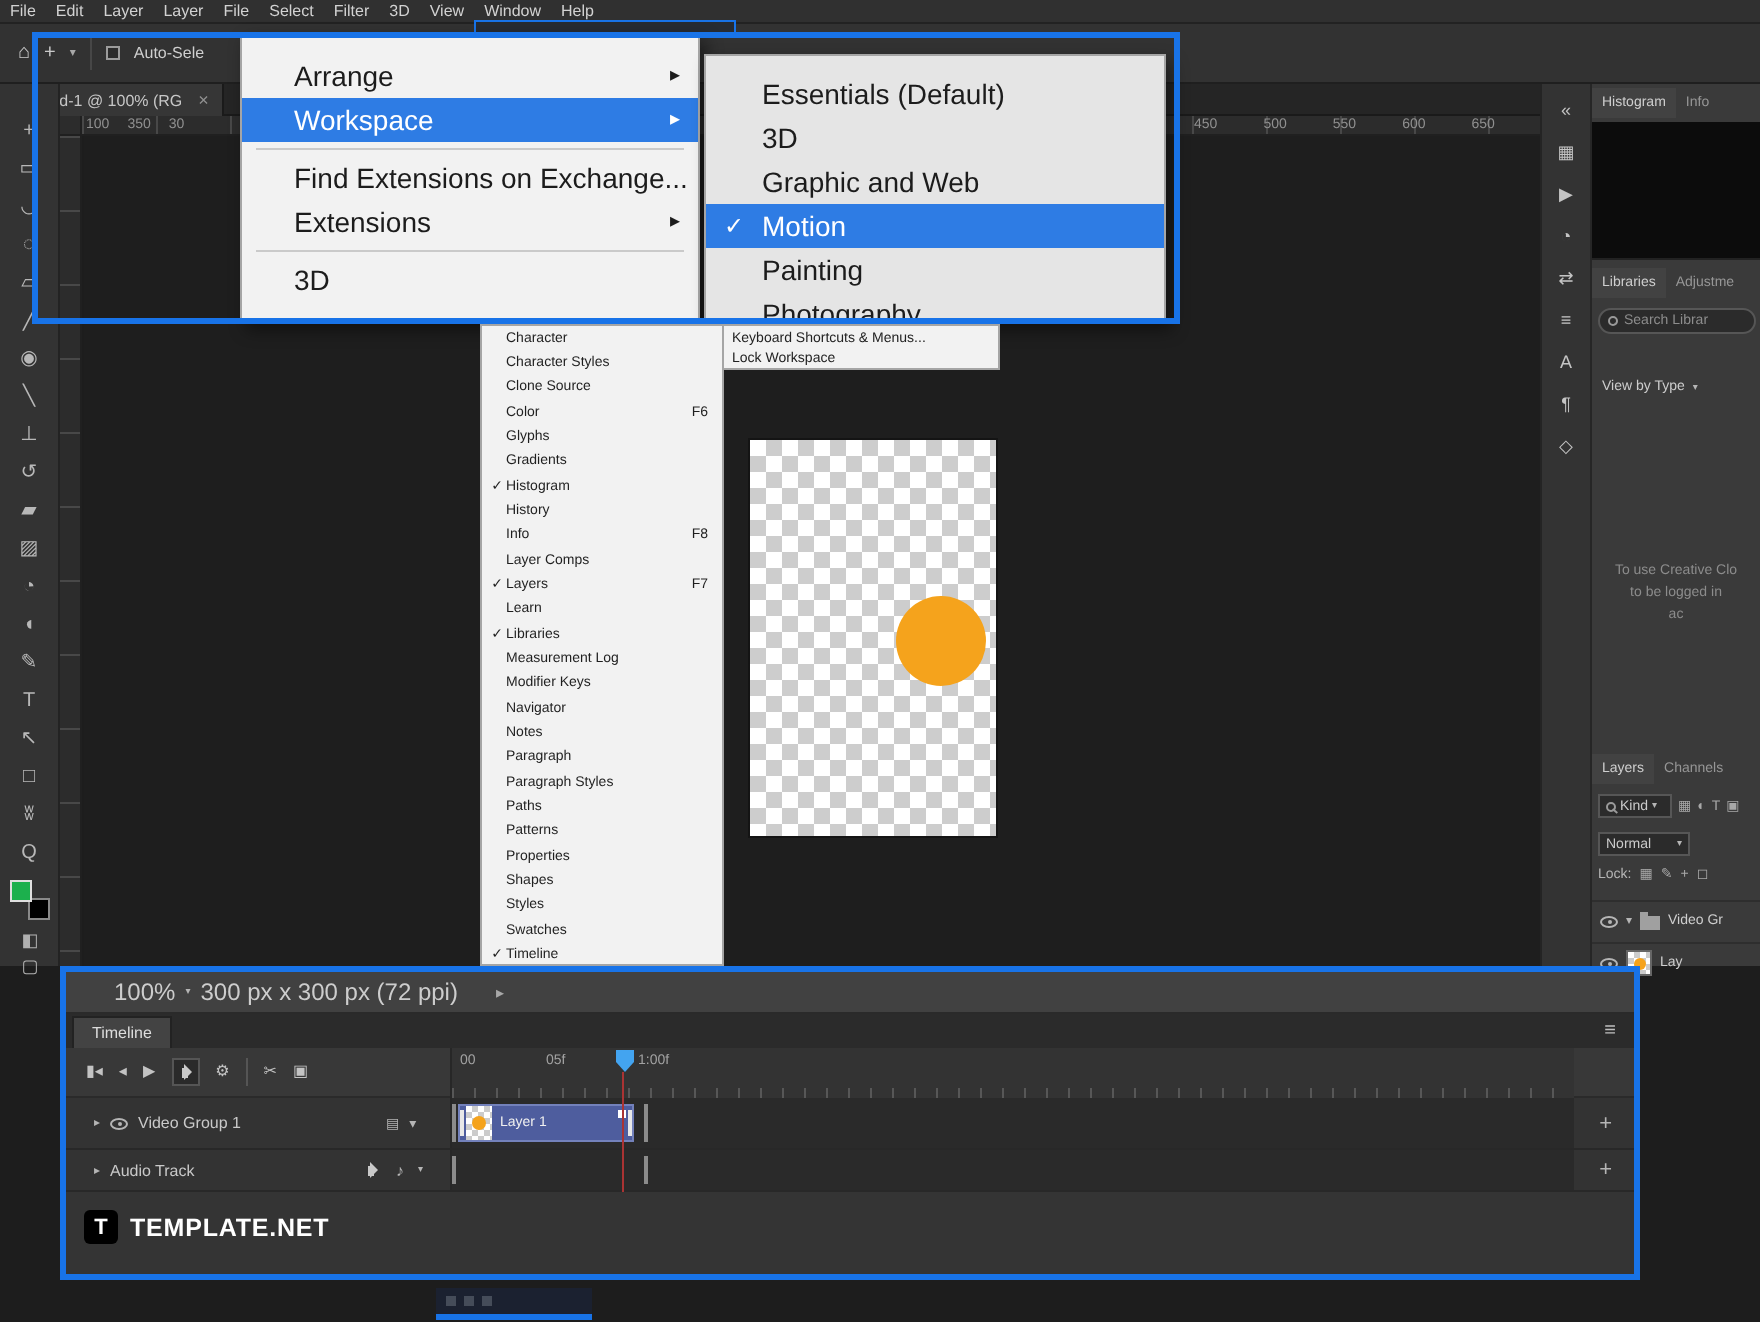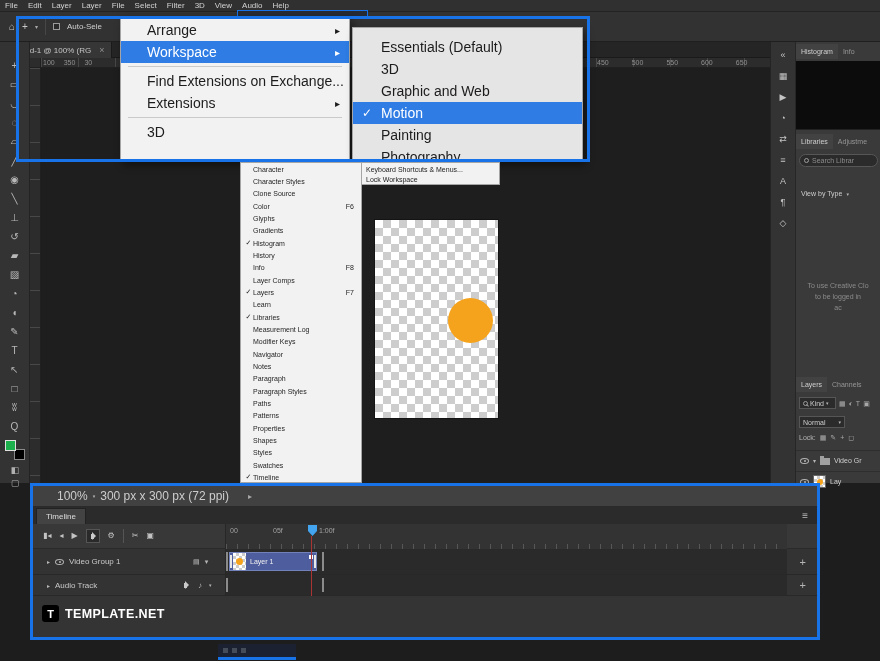--- a/index.html
+++ b/index.html
@@ -83,21 +83,21 @@
 .eye::after{content:"";position:absolute;left:2.5px;top:1px;width:2px;height:2px;background:#b5b5b5;border-radius:50%}
 .mini{font-size:6px;color:#b5b5b5}
 .icon-arrow-r::after{content:"▸"}
 .icon-arrow-d::after{content:"▾"}
 .folder{width:10px;height:7px;background:#a0a0a0;position:relative;flex:none;margin-top:2px}
 .folder::before{content:"";position:absolute;left:0;top:-2px;width:4px;height:2px;background:#a0a0a0}
 .lthumb{width:13px;height:13px;background:#fff;background-image:conic-gradient(#ccc 25%,#fff 0 50%,#ccc 0 75%,#fff 0);background-size:6px 6px;position:relative;flex:none;border:1px solid #666}
 .lthumb::after{content:"";position:absolute;left:3px;top:3px;width:6px;height:6px;background:#f5a31c;border-radius:50%}
 
 
-.menuA{position:absolute;left:120px;top:16px;width:230px;height:145px;background:#f2f2f2;border:1px solid #a5a5a5;box-shadow:3px 4px 8px rgba(0,0,0,.45);z-index:5;padding-top:2px;font-size:14px;color:#1c1c1c}
+.menuA{position:absolute;left:120px;top:16px;width:230px;height:145px;background:#f2f2f2;border:1px solid #a5a5a5;box-shadow:3px 4px 8px rgba(0,0,0,.45);z-index:5;padding-top:10px;font-size:14px;color:#1c1c1c}
 .mlitem{height:22px;display:flex;align-items:center;padding-left:26px;padding-right:12px;position:relative;white-space:nowrap}
 .mlitem.sel{background:#2e7ce4;color:#fff}
 .mlitem.hassub::after{content:"▸";position:absolute;right:9px;top:50%;transform:translateY(-50%);font-size:10px}
 .mlsep{height:1px;background:#cacaca;margin:3px 7px}
 .menuB{position:absolute;left:352px;top:27px;width:231px;height:134px;background:#e5e5e5;border:1px solid #a5a5a5;box-shadow:3px 4px 8px rgba(0,0,0,.45);z-index:5;padding-top:8px;font-size:14px;color:#1c1c1c;overflow:hidden}
 .menuB .mlitem{padding-left:28px}
 .checked::before{content:"✓";position:absolute;left:9px;font-size:12px}
 .menuC{position:absolute;left:352px;top:162px;width:148px;height:23px;background:#f2f2f2;border:1px solid #a5a5a5;z-index:5;padding-top:1px}
 .mc-row{height:10.5px;display:flex;align-items:center;padding-left:13px;font-size:7px;color:#222;white-space:nowrap}
 .menuD{position:absolute;left:240px;top:162px;width:122px;height:321px;background:#f2f2f2;border:1px solid #a5a5a5;z-index:5;overflow:hidden}
@@ -163,21 +163,21 @@
 
   <span class="mb-item">File</span>
       <span class="mb-item">Edit</span>
       <span class="mb-item">Layer</span>
       <span class="mb-item">Layer</span>
       <span class="mb-item">File</span>
       <span class="mb-item">Select</span>
       <span class="mb-item">Filter</span>
       <span class="mb-item">3D</span>
       <span class="mb-item">View</span>
-      <span class="mb-item">Audio</span>
+      <span class="mb-item">Window</span>
       <span class="mb-item">Help</span>
     </div>
   <div class="win-hl"></div>
 
   <div class="optionsbar">
     <span class="ob-icon icon-home"></span>
     <span class="ob-icon icon-plusmove"></span>
     <span class="ob-caret icon-caret"></span>
     <span class="ob-div"></span>
     <span class="ob-check"></span>

